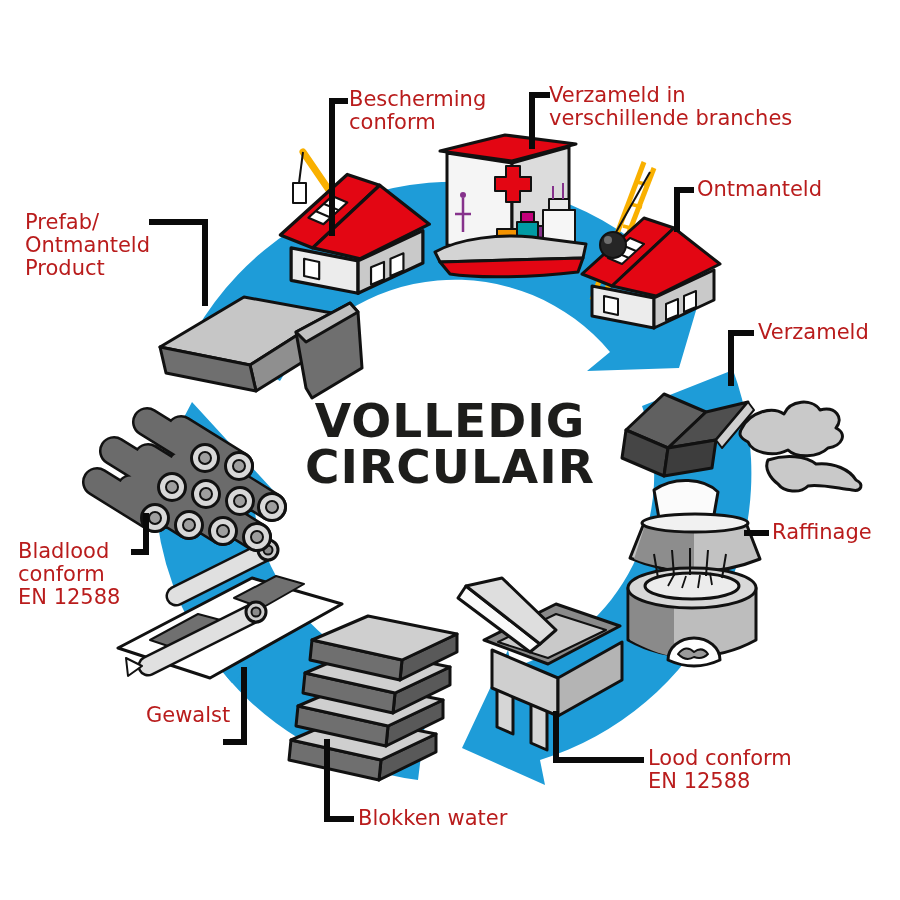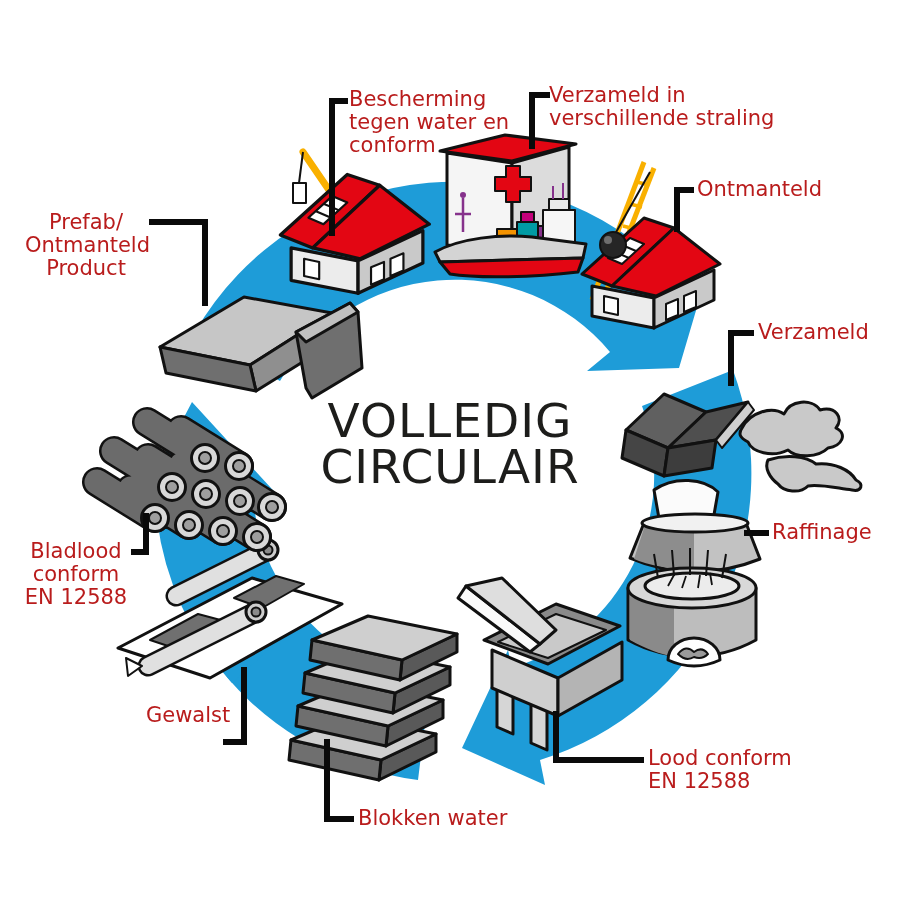--- a/index.html
+++ b/index.html
@@ -2,23 +2,23 @@
 <html><head>
 <meta charset="utf-8">
 <style>
   html,body{margin:0;padding:0;background:#ffffff;}
   body{width:900px;height:900px;position:relative;overflow:hidden;
        font-family:"DejaVu Sans","Liberation Sans",sans-serif;}
   .stage{position:absolute;left:0;top:0;width:900px;height:900px;}
   svg{position:absolute;left:0;top:0;}
   .lbl{position:absolute;font-size:21px;line-height:23px;color:#b91c1c;white-space:nowrap;}
   .lbl .ln{display:block;}
-  .lbl.r{text-align:center;}
+  .lbl.r{text-align:left;}
   .title{position:absolute;left:270px;top:398px;width:360px;text-align:center;
-         font-weight:normal;font-size:47px;line-height:46px;color:#1d1d1b;letter-spacing:1px;}
+         font-weight:bold;font-size:47px;line-height:46px;color:#1d1d1b;letter-spacing:1px;}
   .title .tl{display:block;}
   .o3{stroke:#111;stroke-width:3;stroke-linejoin:round;}
   .o2{stroke:#111;stroke-width:2;stroke-linejoin:round;}
 </style>
 </head>
 <body>
 
 <div class="stage">
 
 <svg width="900" height="900" viewBox="0 0 900 900">
@@ -207,27 +207,26 @@
   </g>
 </svg>
 
 <div class="title">
   <span class="tl">VOLLEDIG</span>
   <span class="tl">CIRCULAIR</span>
 </div>
 
 <div class="lbl" style="left:349px;top:88px">
   <span class="ln">Bescherming</span>
-  <span class="ln">tegen water en</span>
   <span class="ln">conform</span>
 </div>
 
 <div class="lbl" style="left:549px;top:84px">
   <span class="ln">Verzameld in</span>
-  <span class="ln">verschillende straling</span>
+  <span class="ln">verschillende branches</span>
 </div>
 
 <div class="lbl" style="left:697px;top:178px">
   <span class="ln">Ontmanteld</span>
 </div>
 
 <div class="lbl" style="left:758px;top:321px">
   <span class="ln">Verzameld</span>
 </div>
 

